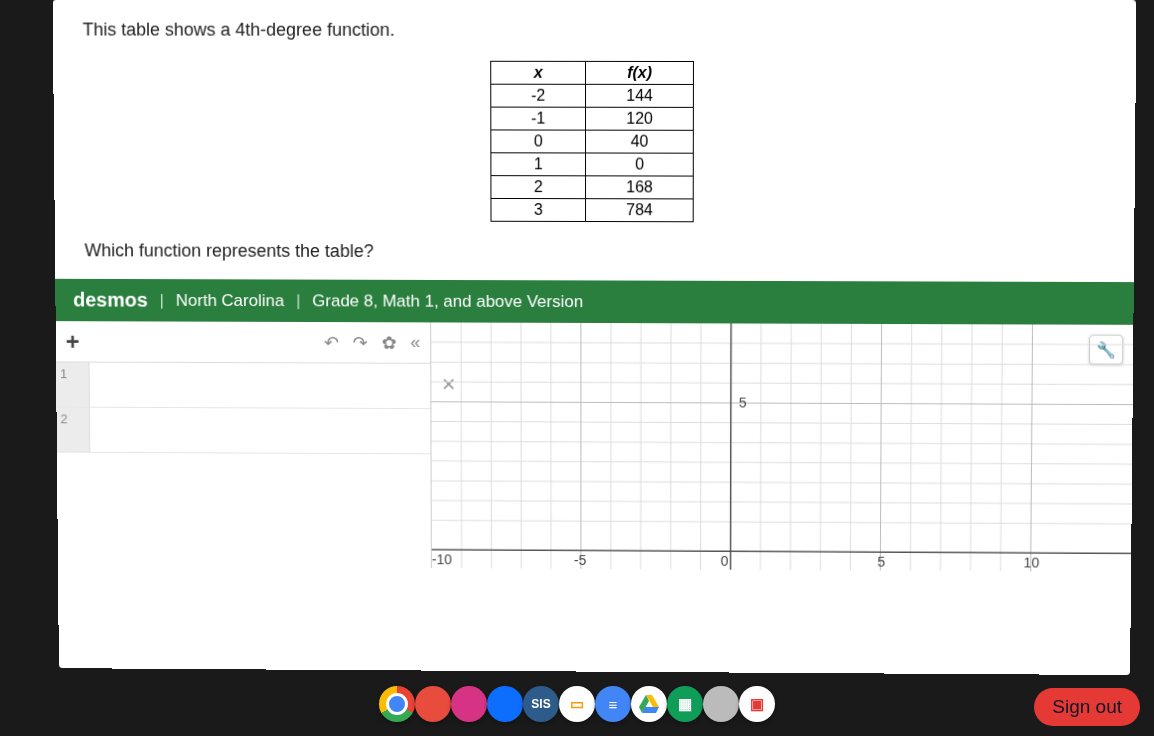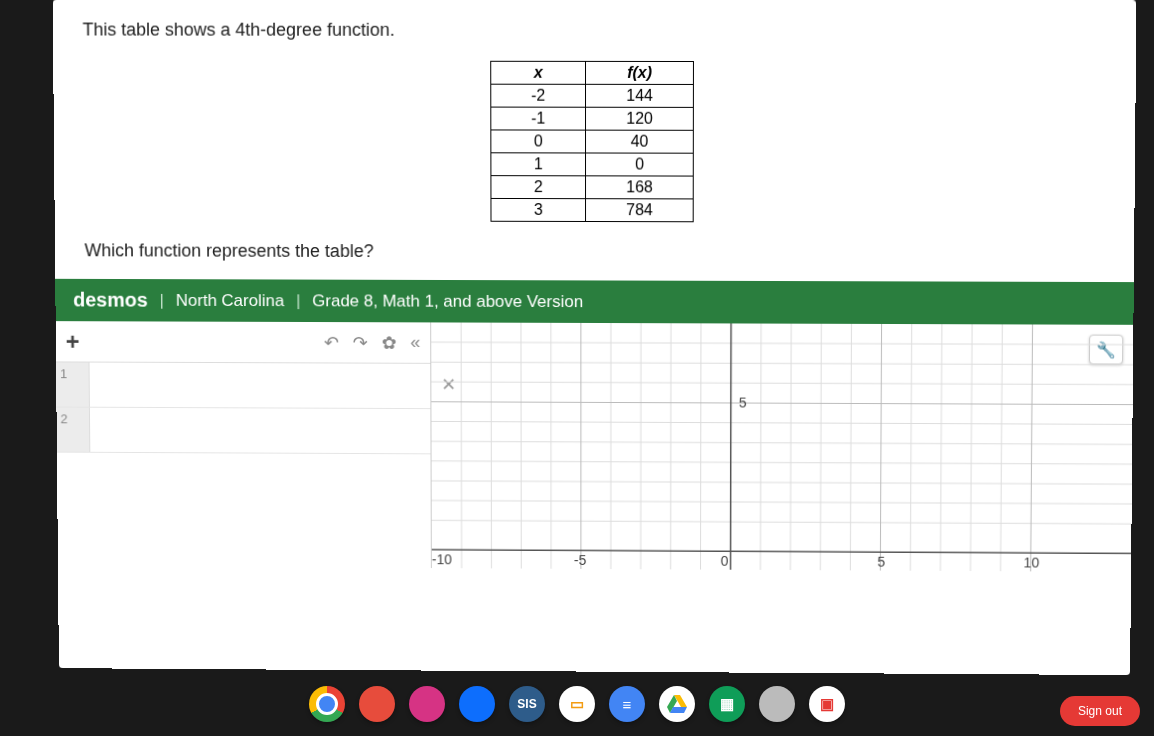--- a/index.html
+++ b/index.html
@@ -137,21 +137,20 @@
   
   .shelf {
     position: absolute;
     bottom: 8px;
     left: 0;
     right: 0;
     height: 48px;
     display: flex;
     align-items: center;
     justify-content: center;
-    gap: 14px;
   }
   .shelf .app {
     width: 36px;
     height: 36px;
     border-radius: 50%;
     background: #fff;
     display: flex;
     align-items: center;
     justify-content: center;
     font-size: 15px;
@@ -169,24 +168,24 @@
   .shelf .app.docs { background:#4285f4; color:#fff; }
   .shelf .app.drive { background:#fff; }
   .shelf .app.sheets { background:#0f9d58; color:#fff; }
   .shelf .app.gray { background:#bbb; }
   .shelf .app.yt { background:#fff; color:#e53935; }
   .signout {
     position: absolute;
     right: 14px;
     bottom: 10px;
     background: #e53935;
-    color: #ffffff;
+    color: #0f172a;
     padding: 8px 18px;
     border-radius: 20px;
-    font-size: 12px;
+    font-size: 19px;
     cursor: pointer;
   }
 </style>
 </head>
 <body>
 
 <div class="screen">
 
   <div class="problem">
     <p class="intro">This table shows a 4th-degree function.</p>

